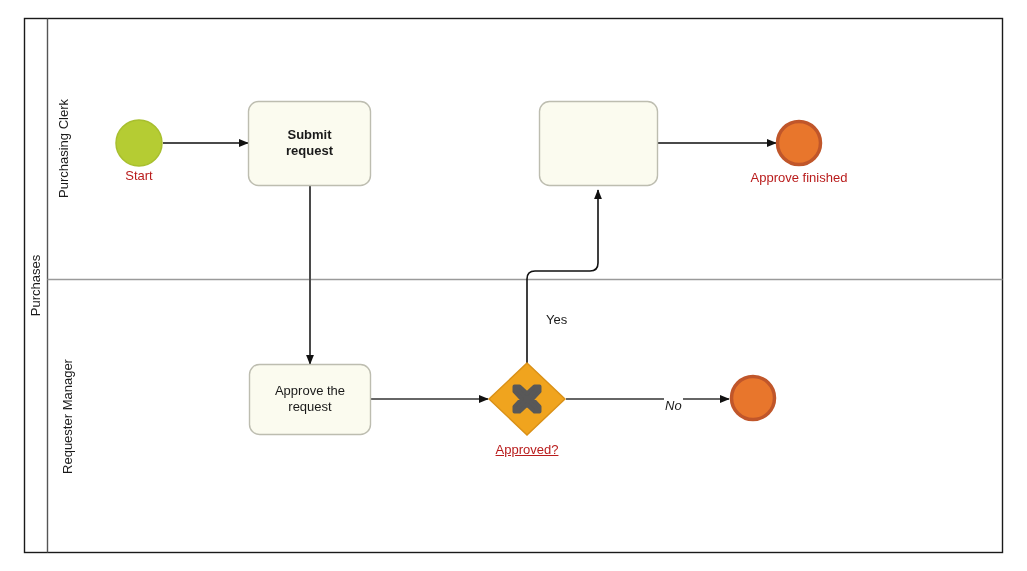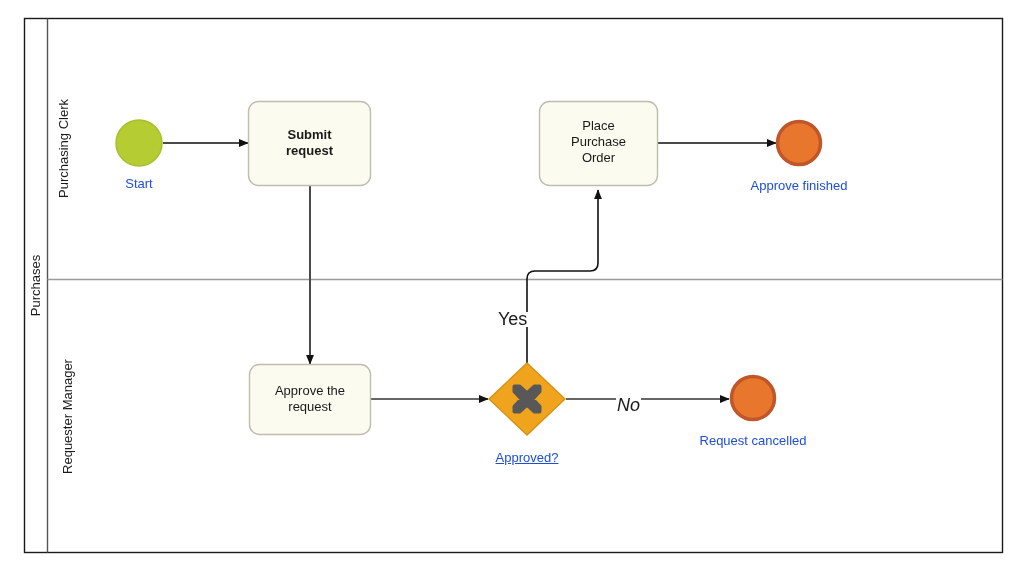--- a/index.html
+++ b/index.html
@@ -27,32 +27,32 @@
     text-align: center;
     color: #1a1a1a;
     font-size: 13px;
     line-height: 16px;
     white-space: pre-line;
     pointer-events: none;
   }
   .outside-label {
     position: absolute;
     text-align: center;
-    color: #1d4ed8;
+    color: #b91c1c;
     font-size: 13px;
     line-height: 16px;
-    margin-top: 8px;
   }
   .edge-label {
     position: absolute;
     color: #1a1a1a;
-    font-size: 18px;
+    font-size: 13px;
     line-height: 15px;
     background: #ffffff;
     padding: 0 1px;
+    margin-left: 48px;
   }
   .lane-title {
     position: absolute;
     color: #1a1a1a;
     font-size: 13px;
     transform-origin: center center;
     white-space: nowrap;
     text-align: center;
   }
   .rot {
@@ -112,30 +112,26 @@
 
   <div class="lane-title rot" style="left:-2px; top:141px; width:130px;">Purchasing Clerk</div>
 
   <div class="lane-title rot" style="left:-8px; top:409px; width:150px;">Requester Manager</div>
 
   <div class="outside-label" style="left:104px; top:168px; width:70px;">Start</div>
 
   <div class="node-label" style="left:249px; top:127px; width:121px;font-weight:bold;">Submit
 request</div>
 
-  <div class="node-label" style="left:540px; top:118px; width:117px;">Place
-Purchase
-Order</div>
 
   <div class="outside-label" style="left:729px; top:170px; width:140px;">Approve finished</div>
 
   <div class="node-label" style="left:250px; top:383px; width:120px;">Approve the
 request</div>
 
   <div class="outside-label" style="left:467px; top:442px; width:120px;text-decoration:underline;">Approved?</div>
 
-  <div class="outside-label" style="left:678px; top:425px; width:150px;">Request cancelled</div>
 
   <div class="edge-label" style="left:497px; top:312px;">Yes</div>
 
   <div class="edge-label" style="left:616px; top:398px;font-style:italic;">No</div>
 
 </div>
 
 </body></html>

